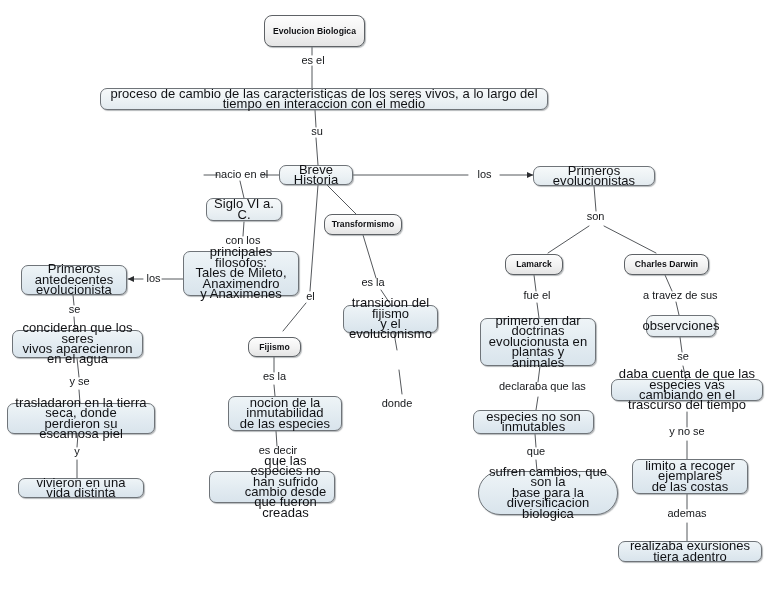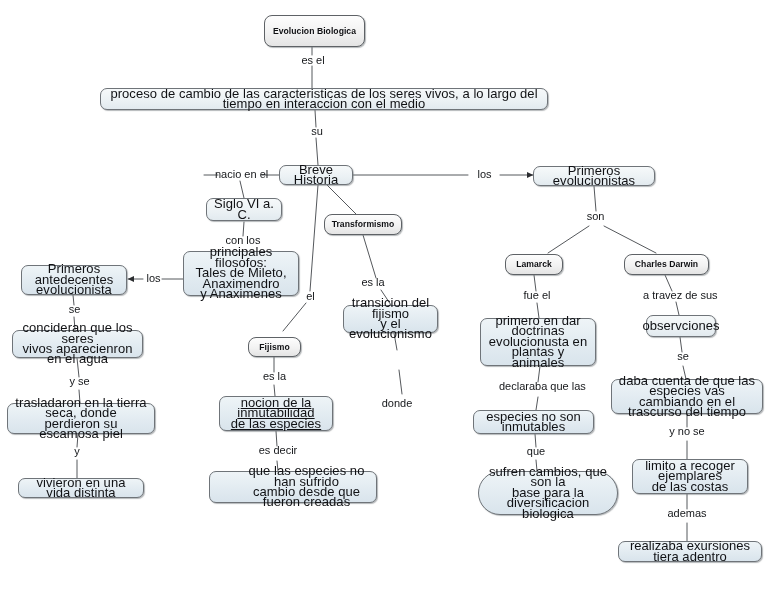--- a/index.html
+++ b/index.html
@@ -170,24 +170,24 @@
   <div class="node" style="left:12px;top:330px;width:131px;height:28px;">concideran que los seres
 vivos aparecienron en el agua</div>
 
   <div class="node" style="left:7px;top:403px;width:148px;height:31px;">trasladaron en la tierra seca, donde
 perdieron su escamosa piel</div>
 
   <div class="node" style="left:18px;top:478px;width:126px;height:20px;">vivieron en una vida distinta</div>
 
   <div class="node key" style="left:248px;top:337px;width:53px;height:20px;">Fijismo</div>
 
-  <div class="node" style="left:219px;top:396px;width:114px;height:35px;text-decoration:underline;">nocion de la inmutabilidad
+  <div class="node" style="left:228px;top:396px;width:114px;height:35px;">nocion de la inmutabilidad
 de las especies</div>
 
-  <div class="node" style="left:209px;top:471px;width:168px;height:32px;padding-left:32px;">que las especies no han sufrido
+  <div class="node" style="left:209px;top:471px;width:126px;height:32px;padding-left:32px;">que las especies no han sufrido
 cambio desde que fueron creadas</div>
 
   <div class="node key" style="left:324px;top:214px;width:78px;height:21px;">Transformismo</div>
 
   <div class="node" style="left:343px;top:305px;width:95px;height:28px;">transicion del fijismo
 y el evolucionismo</div>
 
 
   <div class="node key" style="left:505px;top:254px;width:58px;height:21px;">Lamarck</div>
 
@@ -198,21 +198,21 @@
   <div class="node" style="left:473px;top:410px;width:121px;height:24px;">especies no son inmutables</div>
 
   <div class="node" style="left:478px;top:471px;width:140px;height:44px;border-radius:22px;">sufren cambios, que son la
 base para la
 diversificacion biologica</div>
 
   <div class="node key" style="left:624px;top:254px;width:85px;height:21px;">Charles Darwin</div>
 
   <div class="node plainlight" style="left:646px;top:315px;width:70px;height:22px;">observciones</div>
 
-  <div class="node" style="left:611px;top:379px;width:152px;height:35px;">daba cuenta de que las especies vas
+  <div class="node" style="left:611px;top:379px;width:152px;height:22px;">daba cuenta de que las especies vas
 cambiando en el trascurso del tiempo</div>
 
   <div class="node" style="left:632px;top:459px;width:116px;height:35px;">limito a recoger ejemplares
 de las costas</div>
 
   <div class="node" style="left:618px;top:541px;width:144px;height:21px;">realizaba exursiones tiera adentro</div>
 
   <div class="edge-label" style="left:295px;top:56px;width:36px;">es el</div>
 
   <div class="edge-label" style="left:300px;top:127px;width:34px;">su</div>

